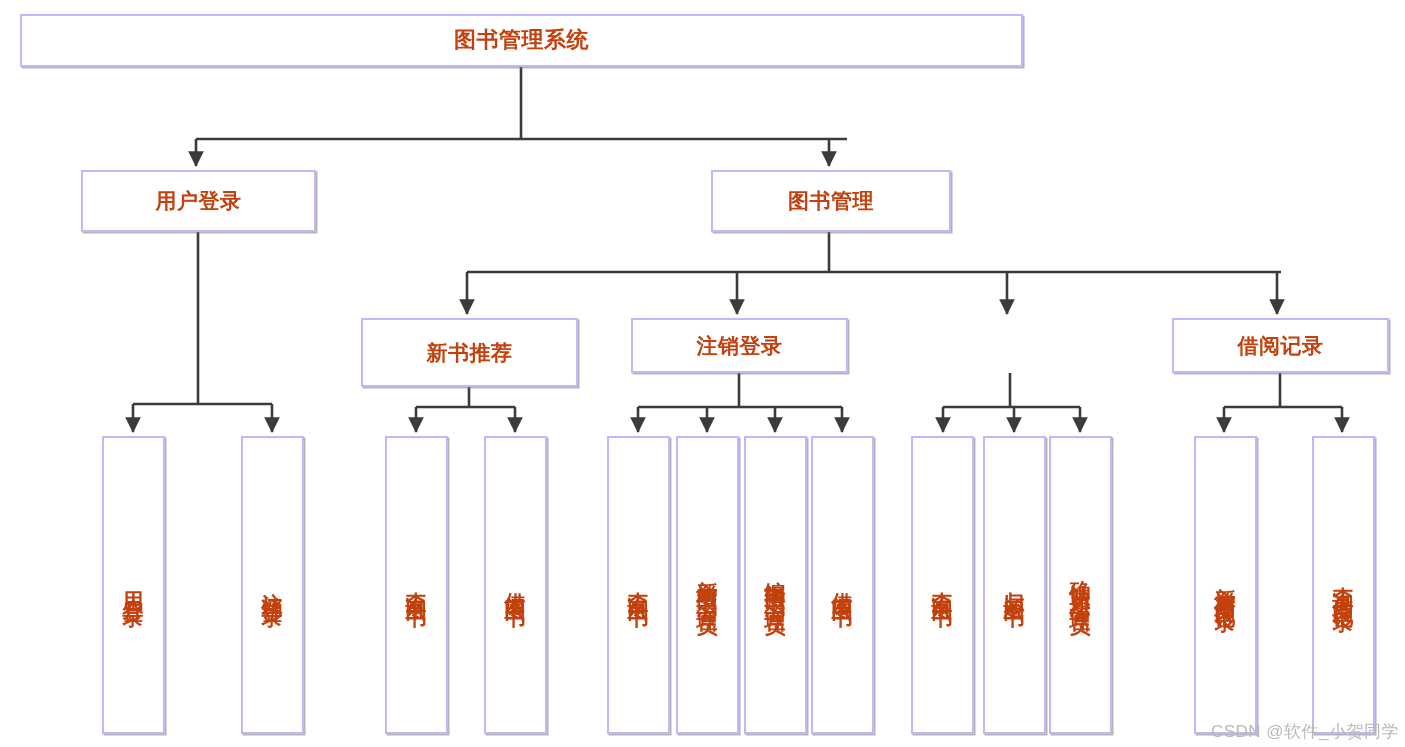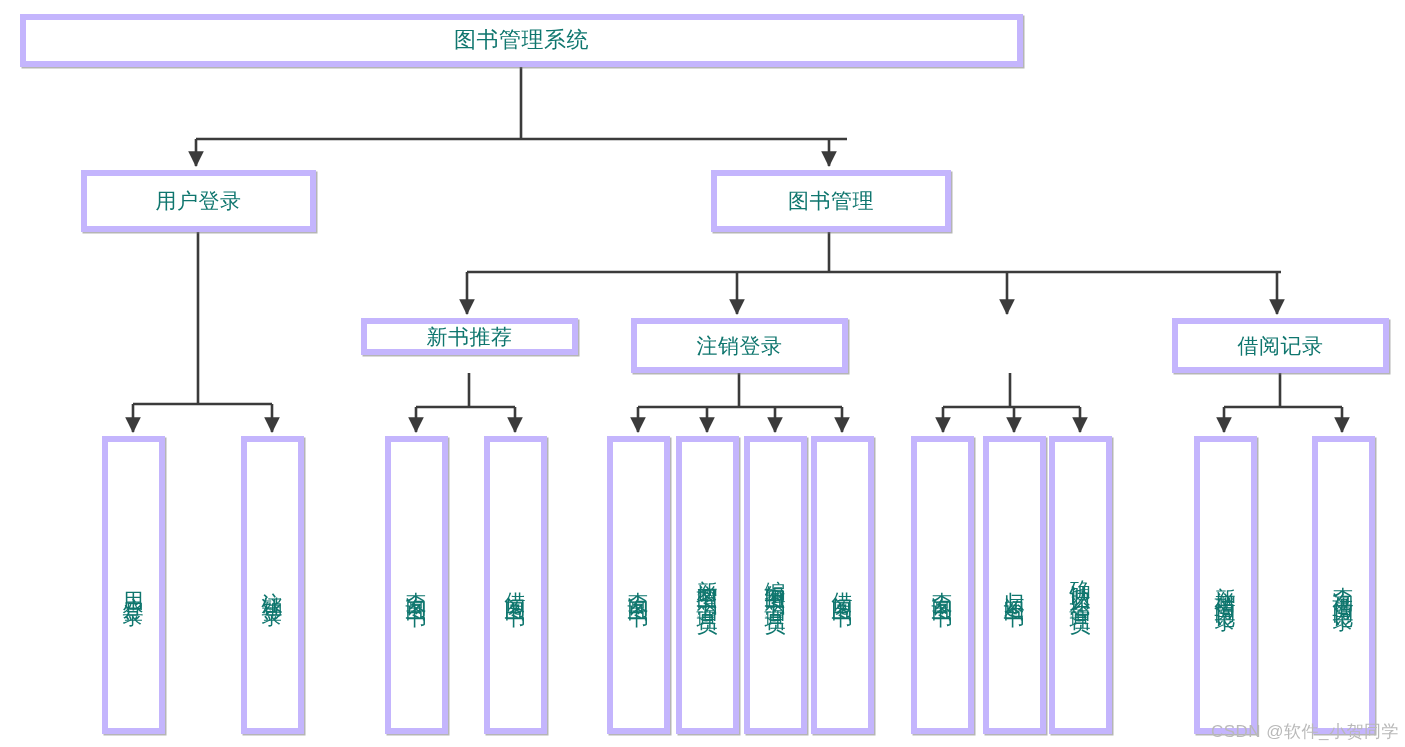--- a/index.html
+++ b/index.html
@@ -22,27 +22,28 @@
     left: 0;
     top: 0;
     width: 1405px;
     height: 747px;
     pointer-events: none;
   }
   .node {
     position: absolute;
     box-sizing: border-box;
     background: #ffffff;
-    border: 6px solid #c4b5fd;
+    border: 2px solid #c4b5fd;
     box-shadow: 1.5px 1.5px 0 0 rgba(120,120,120,0.55);
     display: flex;
     align-items: center;
     justify-content: center;
-    color: #0f766e;
+    color: #c2410c;
     z-index: 2;
+    font-weight: bold;
   }
   .node .label {
     display: block;
     text-align: center;
     line-height: 1.22;
     white-space: nowrap;
   }
   
   .node.horiz .label {
     font-size: 21px;
@@ -134,21 +135,21 @@
     <span class="label">图书管理系统</span>
   </div>
 
   <div class="node horiz" style="left:81px; top:170px; width:235px; height:62px;">
     <span class="label">用户登录</span>
   </div>
   <div class="node horiz" style="left:711px; top:170px; width:240px; height:62px;justify-content:center;">
     <span class="label">图书管理</span>
   </div>
 
-  <div class="node horiz" style="left:361px; top:318px; width:217px; height:37px;">
+  <div class="node horiz" style="left:361px; top:318px; width:217px; height:69px;">
     <span class="label">新书推荐</span>
   </div>
   <div class="node horiz" style="left:631px; top:318px; width:217px; height:55px;">
     <span class="label">注销登录</span>
   </div>
   <div class="node horiz" style="left:1172px; top:318px; width:217px; height:55px;">
     <span class="label">借阅记录</span>
   </div>
 
   <div class="node vert" style="left:102px; top:436px; width:63px; height:298px;">

